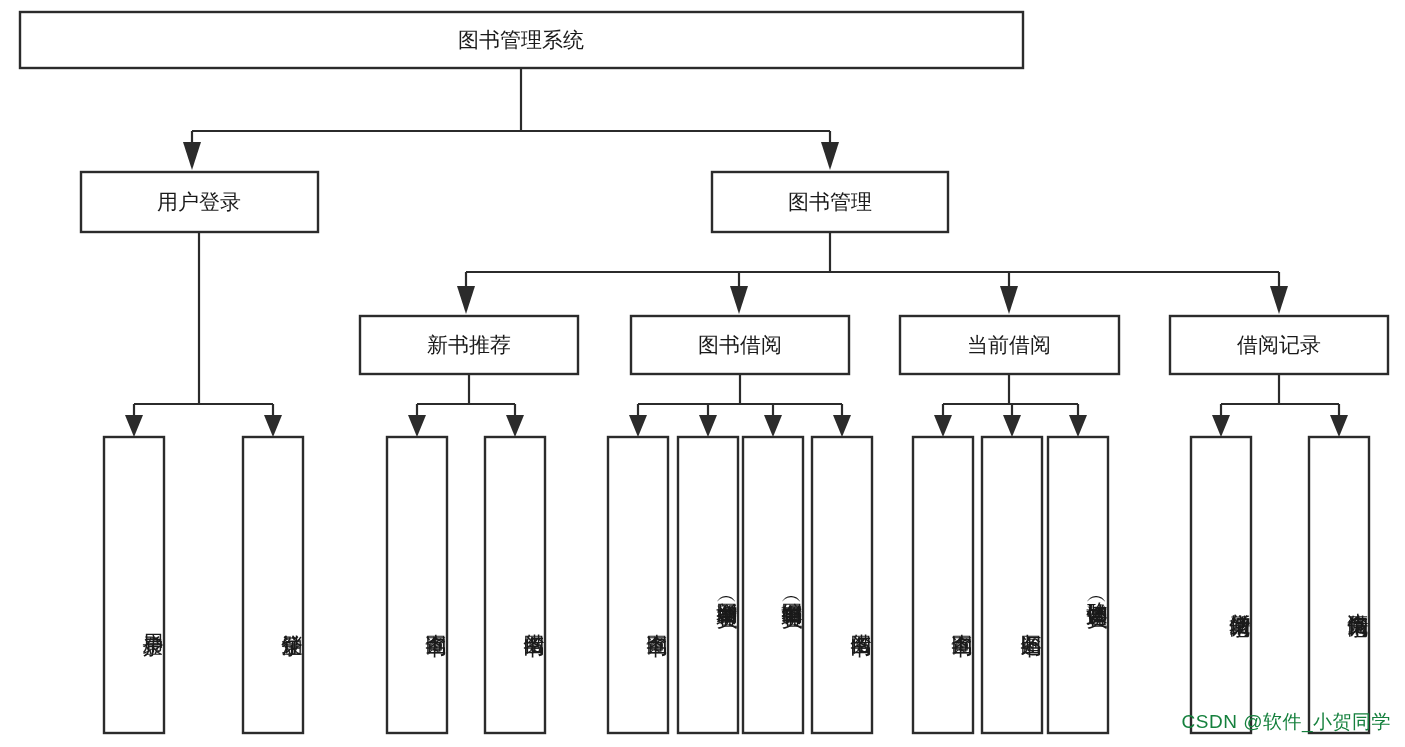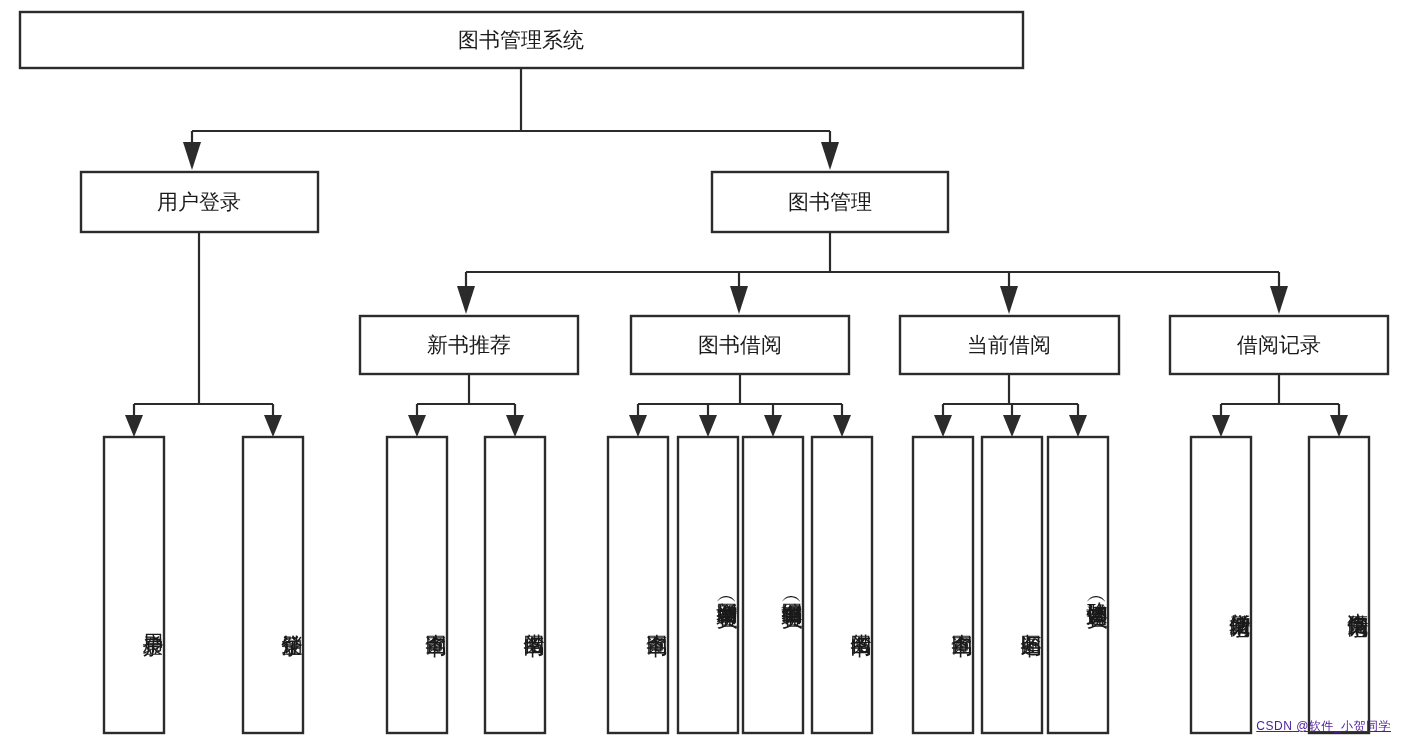--- a/index.html
+++ b/index.html
@@ -62,25 +62,24 @@
     align-items: flex-start;
     justify-content: center;
     white-space: nowrap;
     pointer-events: none;
   }
   .watermark {
     position: absolute;
     right: 14px;
     bottom: 12px;
     font-family: "Liberation Sans", "DejaVu Sans", sans-serif;
-    font-size: 12px;
-    color: #4c1d95;
+    font-size: 19px;
+    color: #15803d;
     letter-spacing: 0.5px;
     white-space: nowrap;
-    text-decoration: underline;
   }
 </style>
 </head>
 <body>
 
 <div id="diagram-root">
 
   <svg id="flow-svg" viewBox="0 0 1405 747" xmlns="http://www.w3.org/2000/svg">
     <defs>
       <g id="arrowdef"></g>

